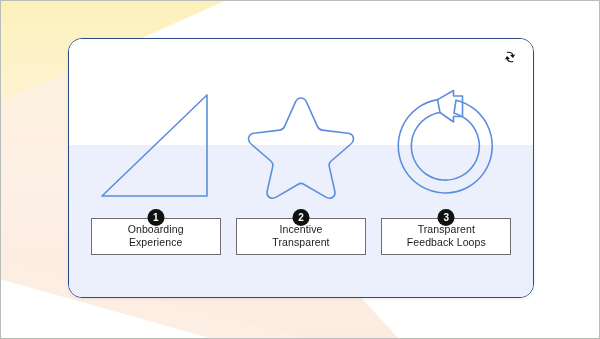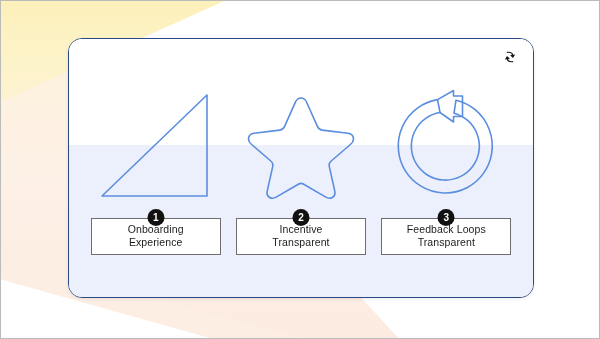--- a/index.html
+++ b/index.html
@@ -254,21 +254,21 @@
             <span>Incentive</span>
             <span>Transparent</span>
           </div>
         </div>
       </div>
 
       <div class="label-cell">
         <div class="badge">3</div>
         <div class="label-box">
           <div>
+            <span>Transparent</span>
             <span>Feedback Loops</span>
-            <span>Transparent</span>
           </div>
         </div>
       </div>
 
     </div>
   </div>
 </div>
 
 </body></html>

